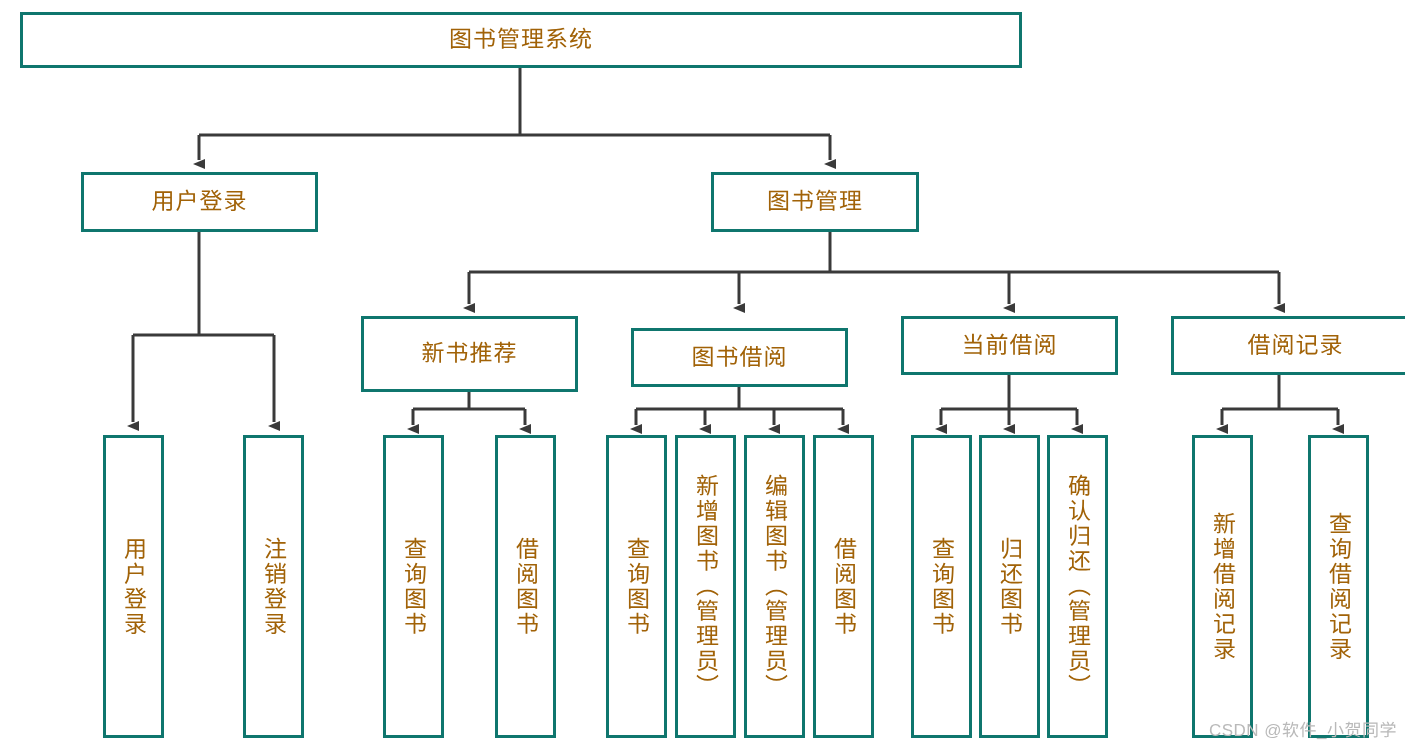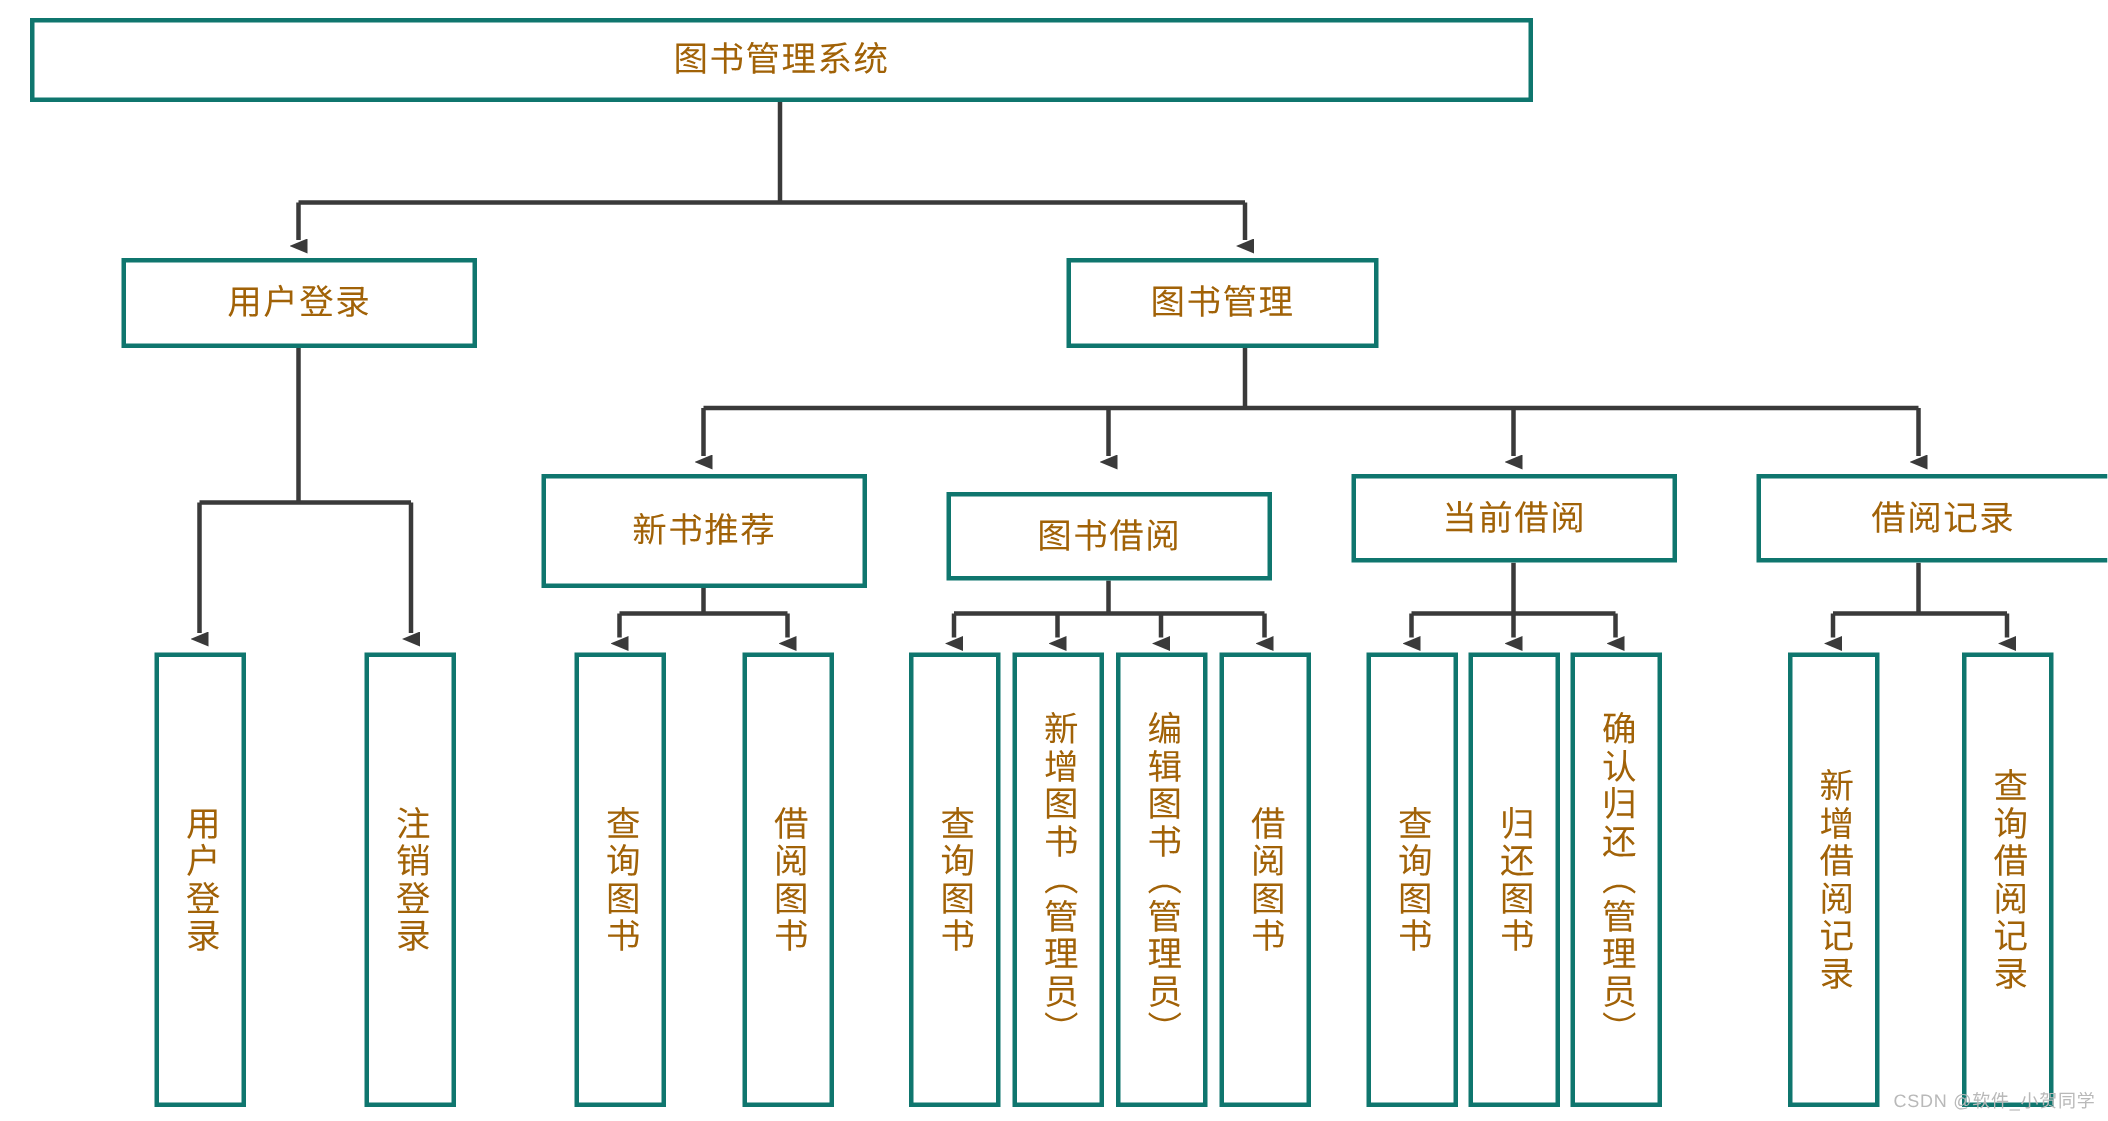--- a/index.html
+++ b/index.html
@@ -68,21 +68,21 @@
   }
   .leaf {
     align-items: center;
     justify-content: center;
     padding: 2px 0;
   }
   #watermark {
     position: absolute;
     right: 8px;
     bottom: 6px;
-    font-size: 12px;
+    font-size: 17px;
     color: #b9b9b9;
     letter-spacing: 0.5px;
     white-space: nowrap;
     z-index: 5;
     user-select: none;
   }
 </style>
 </head>
 <body>
 

